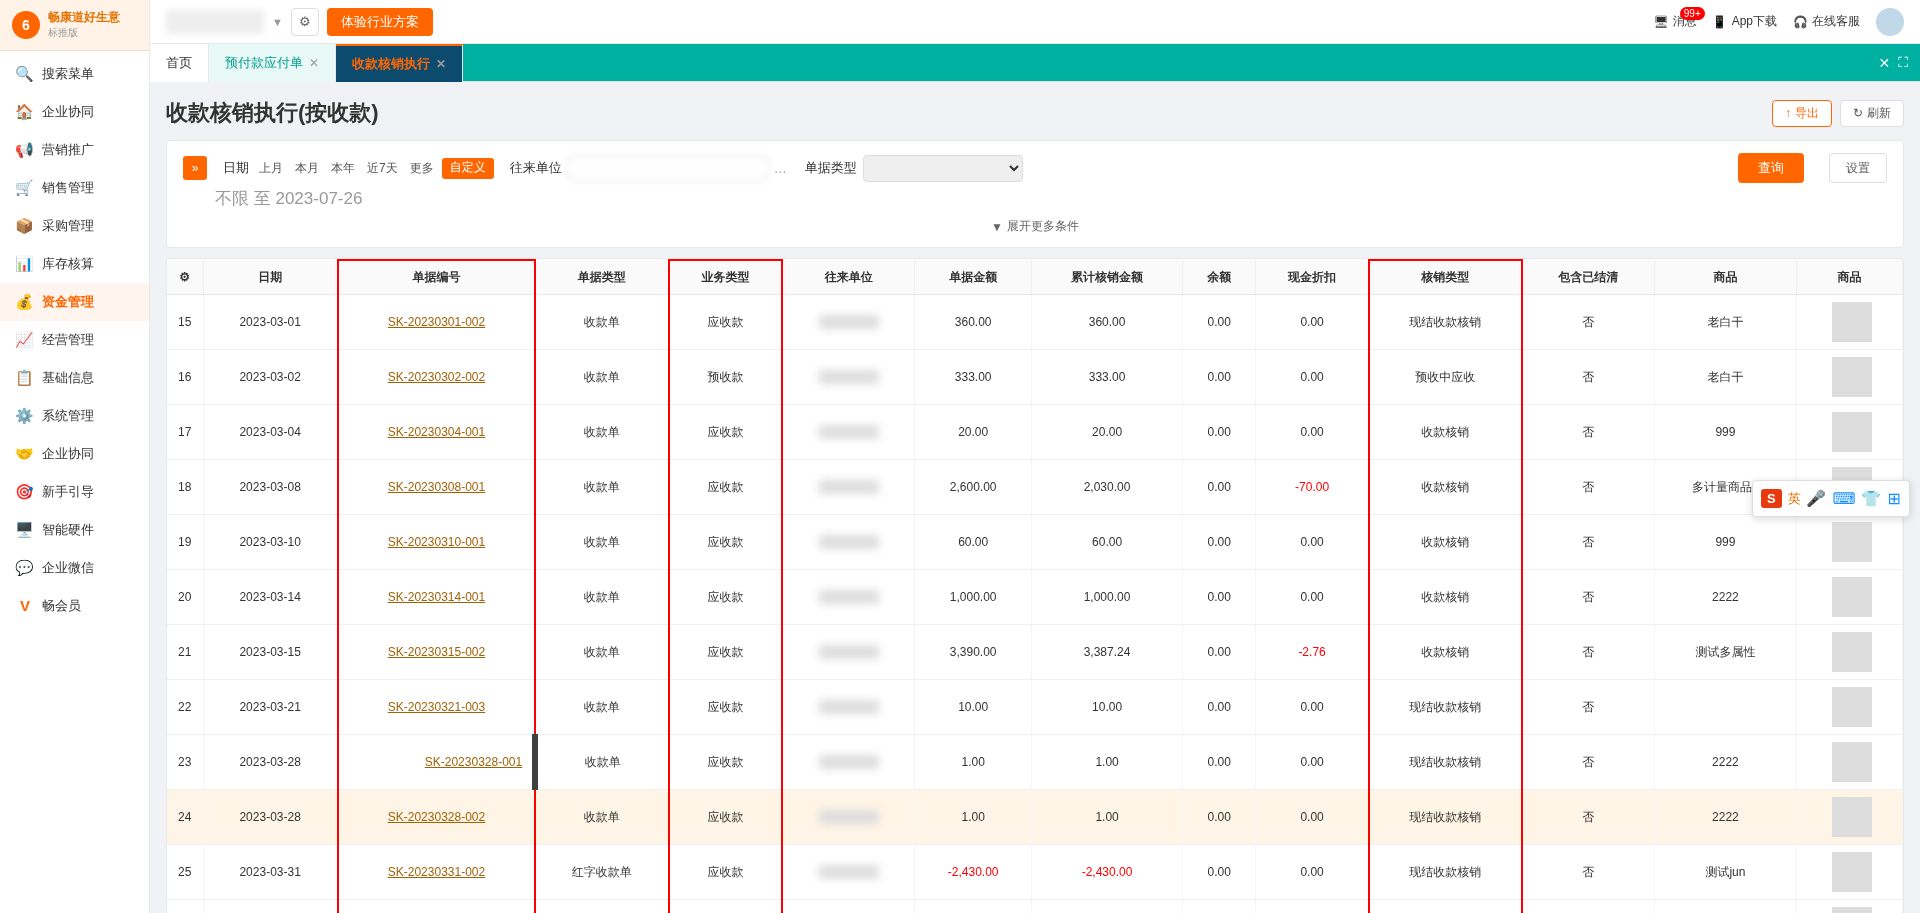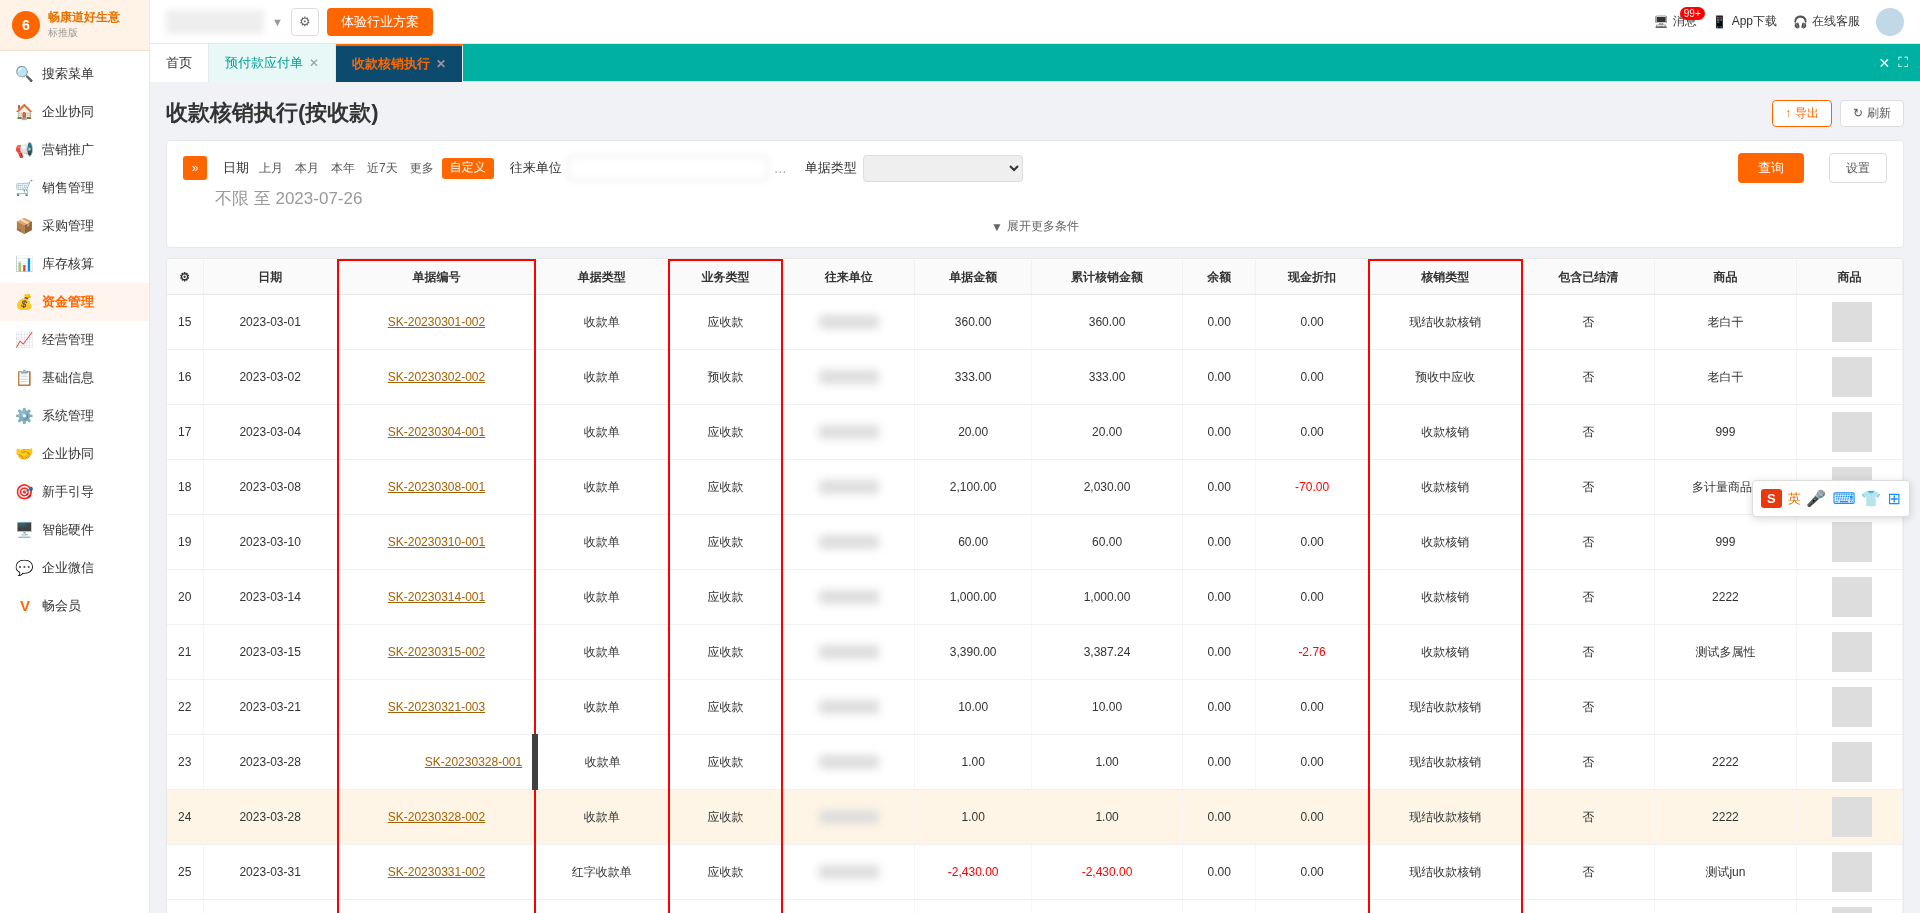--- a/index.html
+++ b/index.html
@@ -335,21 +335,21 @@
     <td>999</td>
     <td><span style="display:inline-block;width:40px;height:40px;background:#ddd;vertical-align:middle;margin-left:4px;"></span></td>
   </tr>
             <tr>
     <td>18</td>
     <td>2023-03-08</td>
     <td style="border-left:2px solid #f00;border-right:2px solid #f00;"><span class="link-text">SK-20230308-001</span></td>
     <td>收款单</td>
     <td style="border-left:2px solid #f00;border-right:2px solid #f00;">应收款</td>
     <td><span class="blurred">&nbsp;&nbsp;&nbsp;&nbsp;&nbsp;&nbsp;&nbsp;&nbsp;&nbsp;&nbsp;</span></td>
-    <td>2,100.00</td>
+    <td>2,600.00</td>
     <td>2,030.00</td>
     <td>0.00</td>
     <td style="color:#f00;">-70.00</td>
     <td style="border-left:2px solid #f00;border-right:2px solid #f00;">收款核销</td>
     <td>否</td>
     <td>多计量商品2</td>
     <td><span style="display:inline-block;width:40px;height:40px;background:#ddd;vertical-align:middle;margin-left:4px;"></span></td>
   </tr>
             <tr>
     <td>19</td>

